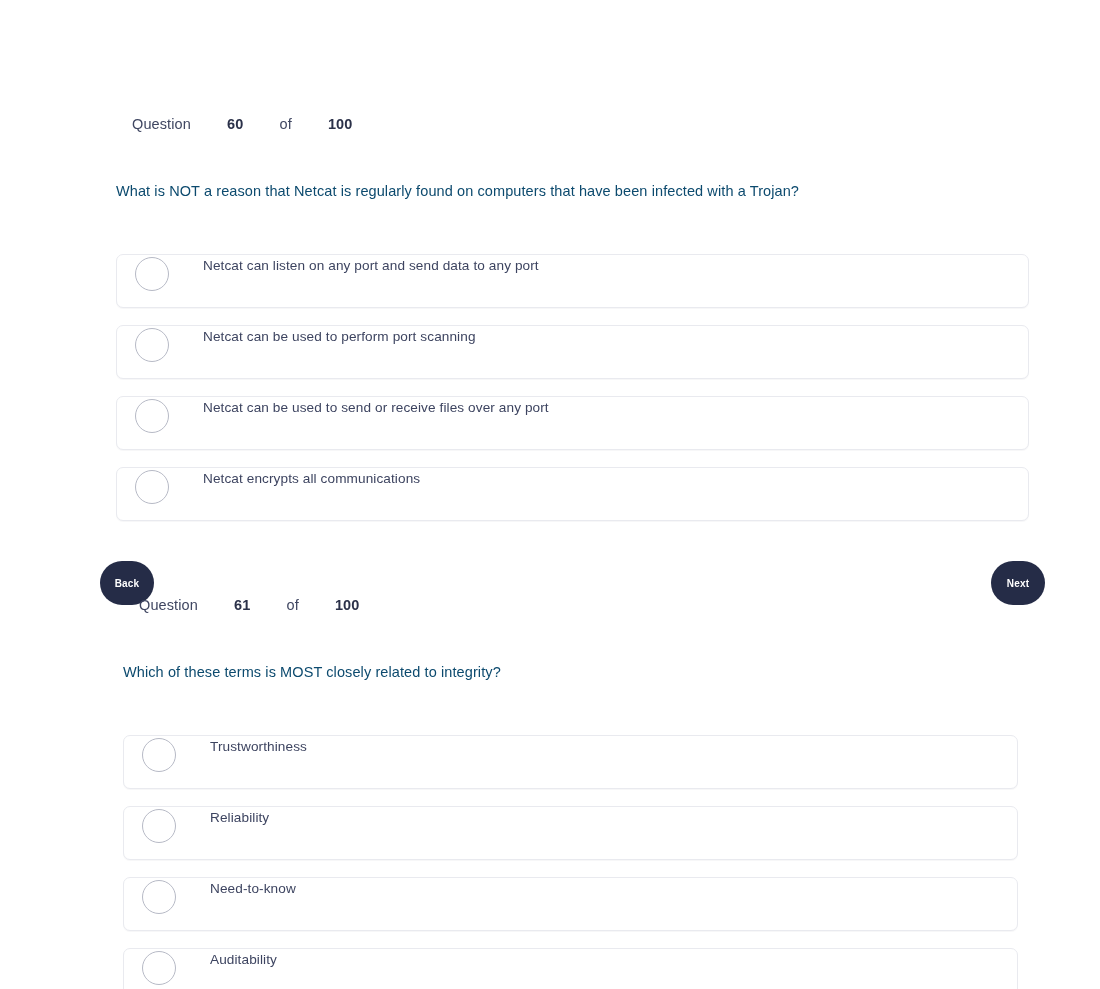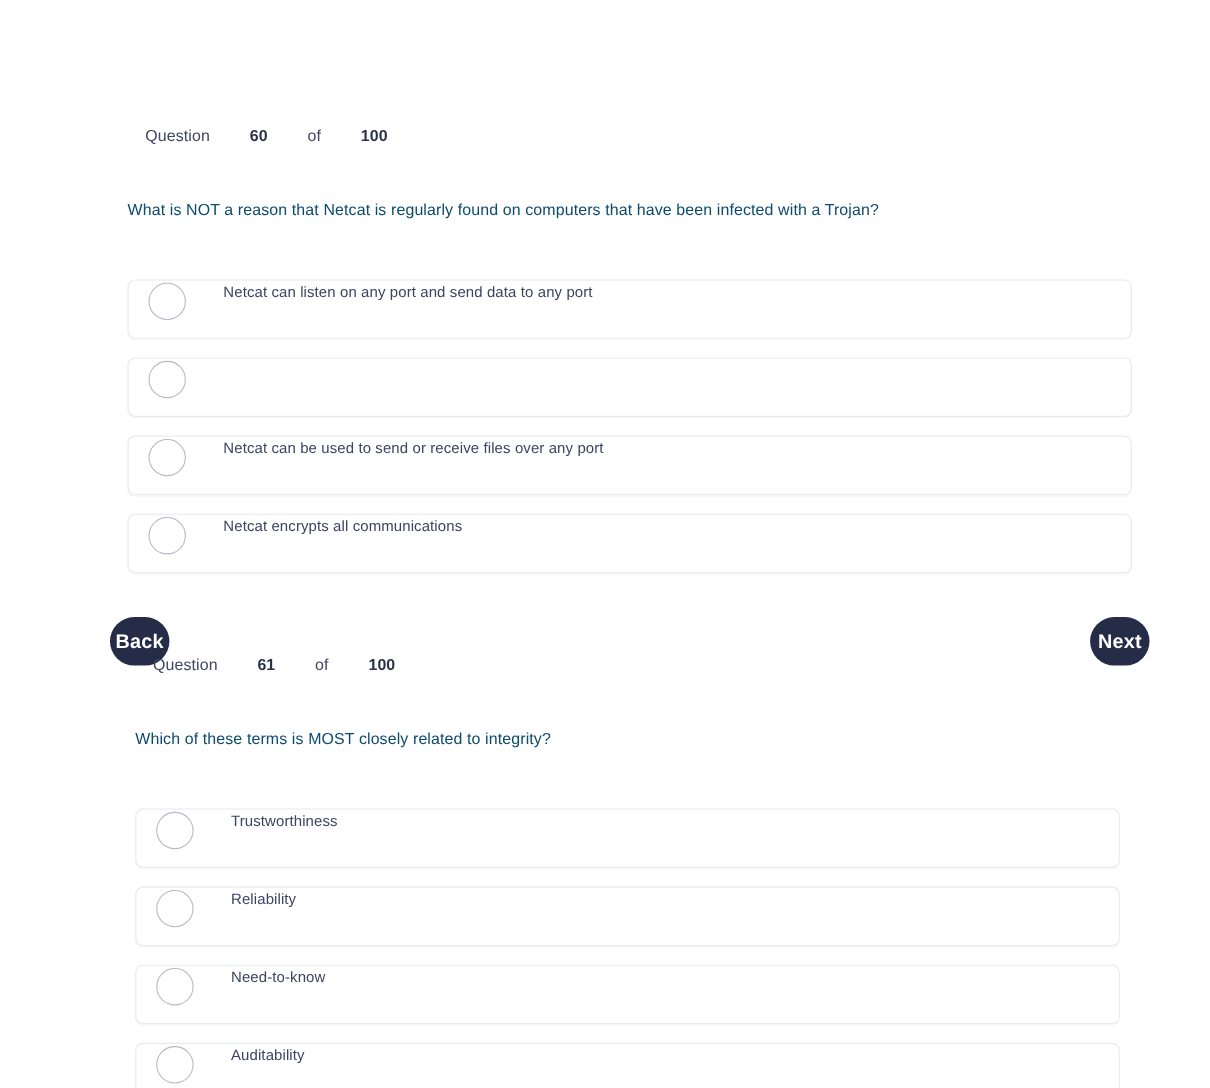--- a/index.html
+++ b/index.html
@@ -115,21 +115,21 @@
     display: flex;
     align-items: center;
     justify-content: center;
     width: 54px;
     height: 44px;
     border: none;
     border-radius: 26px;
     background: #252c47;
     color: #ffffff;
     font-family: "Liberation Sans", sans-serif;
-    font-size: 18px;
+    font-size: 10px;
     font-weight: 700;
     letter-spacing: 0.2px;
     cursor: pointer;
   }
 
   .nav-btn.back { left: 0; }
   .nav-btn.next { right: 0; }
 
   .block-2 .nav-row { margin-top: 24px; }
 </style>
@@ -151,20 +151,21 @@
 
     <div class="options">
 
       <div class="option-card">
         <span class="radio-outer"></span>
         <span class="option-label">Netcat can listen on any port and send data to any port</span>
       </div>
 
       <div class="option-card">
         <span class="radio-outer"></span>
+        <span class="option-label">Netcat can be used to perform port scanning</span>
       </div>
 
       <div class="option-card">
         <span class="radio-outer"></span>
         <span class="option-label">Netcat can be used to send or receive files over any port</span>
       </div>
 
       <div class="option-card">
         <span class="radio-outer"></span>
         <span class="option-label">Netcat encrypts all communications</span>

